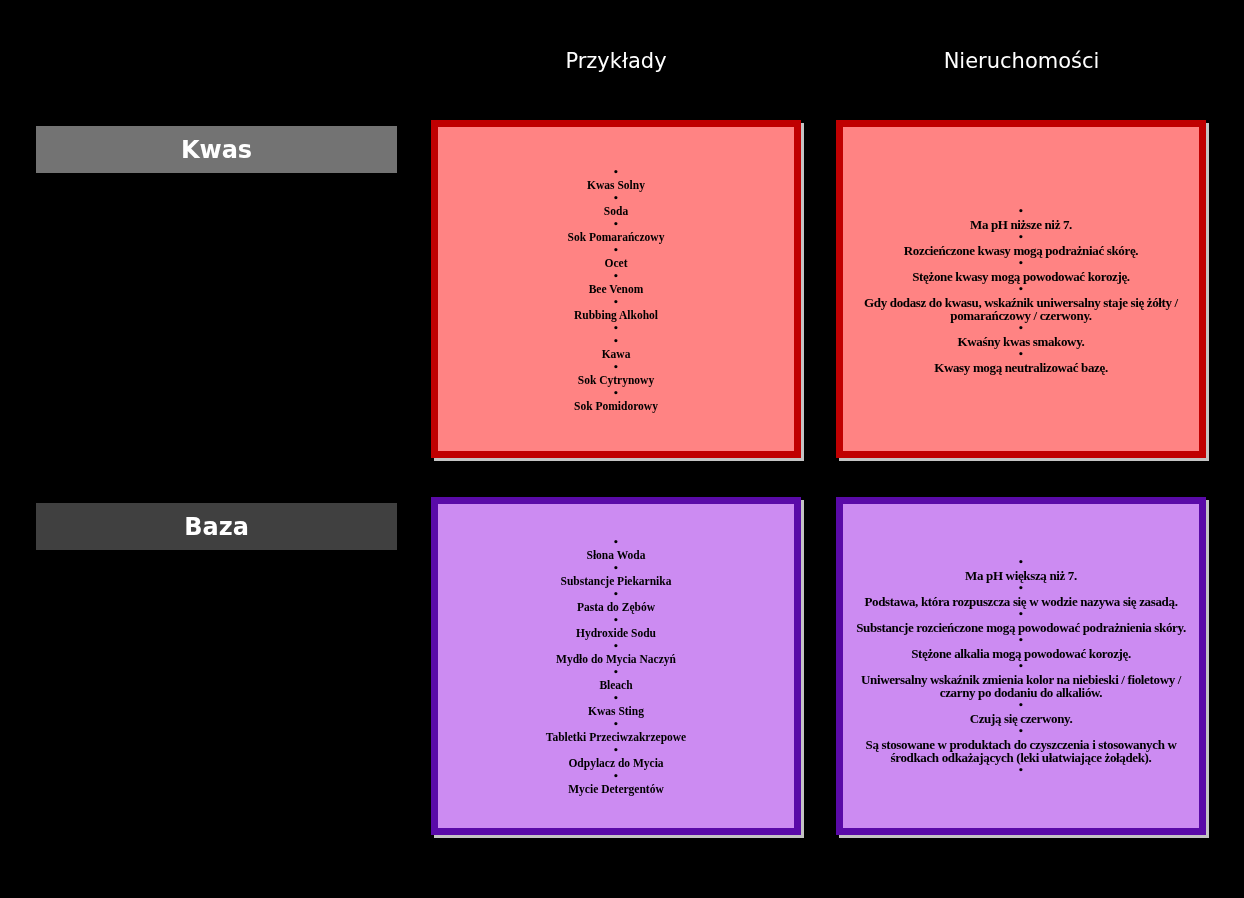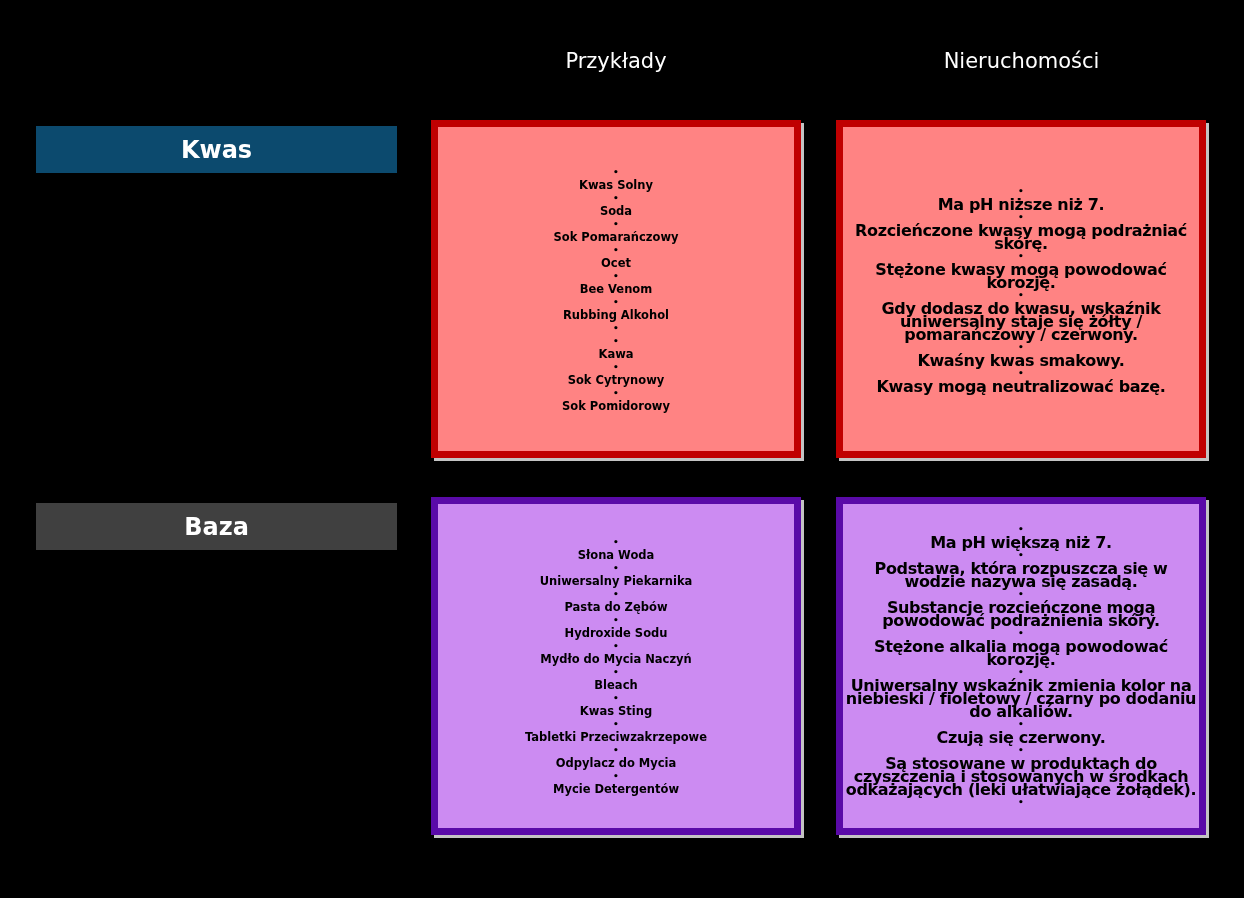--- a/index.html
+++ b/index.html
@@ -67,37 +67,38 @@
     font-weight: bold;
     color: #000000;
   }
   .entry-text {
     font-size: 11.5px;
     line-height: 13px;
     font-weight: bold;
     color: #000000;
     margin: 0 auto;
     max-width: 344px;
+    font-family: Liberation Serif, serif;
   }
   .props .entry-text {
-    font-size: 16px;
+    font-size: 13px;
     letter-spacing: -0.35px;
     max-width: 352px;
   }
 </style>
 </head>
 <body>
 
 <div class="canvas">
 
   <div class="col-header" id="header-przyklady">Przykłady</div>
 
   <div class="col-header" id="header-nieruchomosci">Nieruchomości</div>
 
-  <div class="row-label" id="label-kwas" style="background-color: #0c4a6e;">Kwas</div>
+  <div class="row-label" id="label-kwas" style="background-color: #737373;">Kwas</div>
 
   <div class="row-label" id="label-baza" style="background-color: #404040;">Baza</div>
 
   <div class="box examples" id="box-kwas-examples" style="background-color: rgb(255, 131, 131); border-color: rgb(192, 0, 1);">
       <div class="entry">
         <div class="bullet">•</div>
         <div class="entry-text">Kwas Solny</div>
       </div>
       <div class="entry">
         <div class="bullet">•</div>
@@ -163,21 +164,21 @@
       </div>
     </div>
 
   <div class="box examples" id="box-baza-examples" style="background-color: rgb(204, 139, 242); border-color: rgb(90, 10, 168);">
       <div class="entry">
         <div class="bullet">•</div>
         <div class="entry-text">Słona Woda</div>
       </div>
       <div class="entry">
         <div class="bullet">•</div>
-        <div class="entry-text">Uniwersalny Piekarnika</div>
+        <div class="entry-text">Substancje Piekarnika</div>
       </div>
       <div class="entry">
         <div class="bullet">•</div>
         <div class="entry-text">Pasta do Zębów</div>
       </div>
       <div class="entry">
         <div class="bullet">•</div>
         <div class="entry-text">Hydroxide Sodu</div>
       </div>
       <div class="entry">

